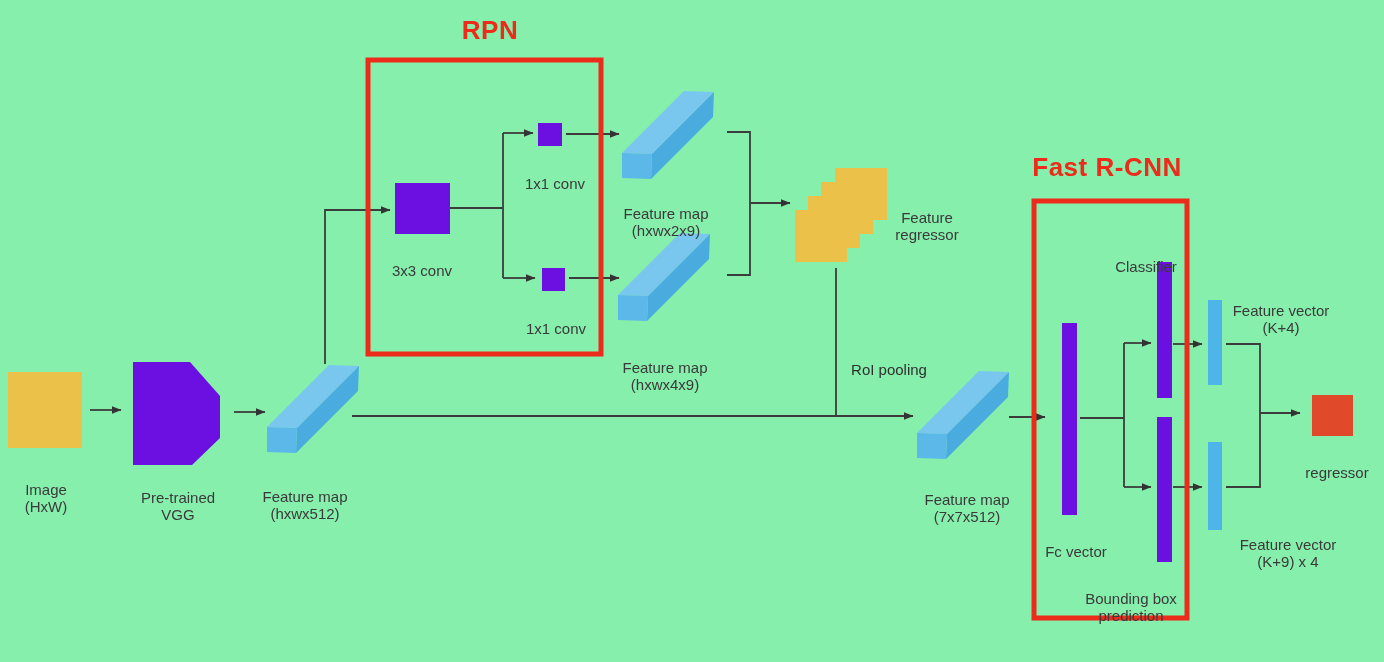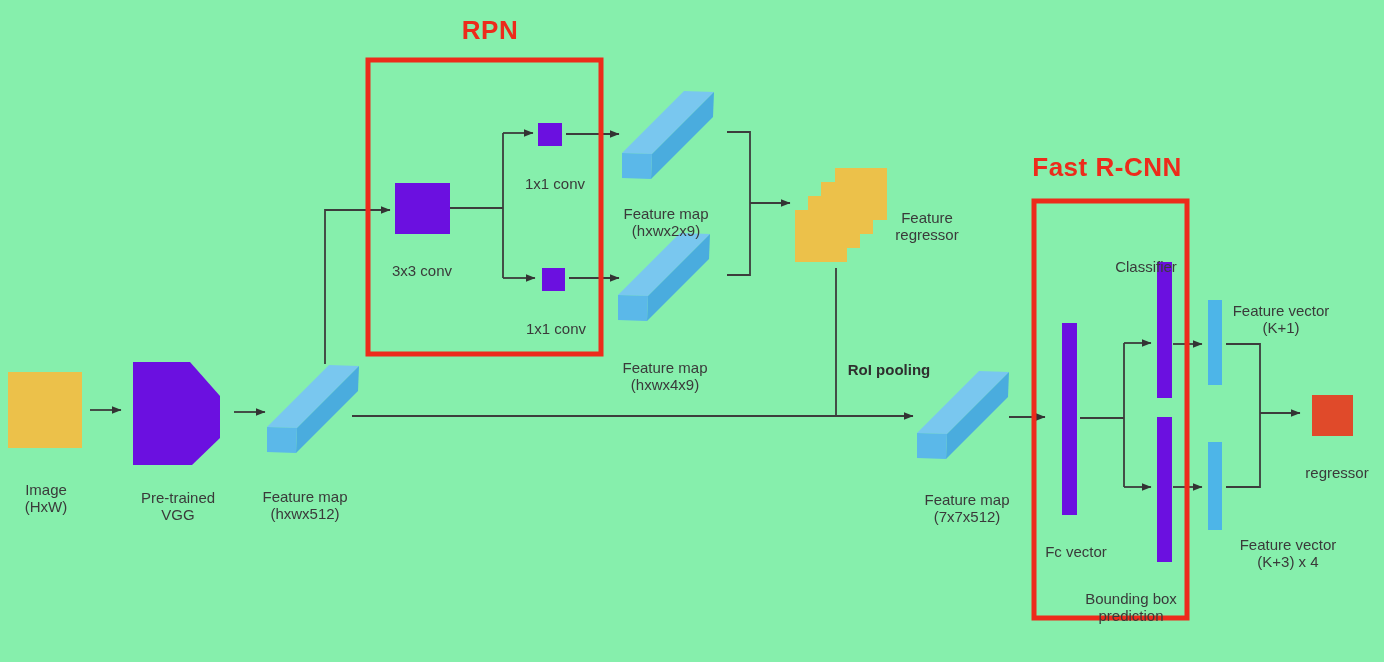--- a/index.html
+++ b/index.html
@@ -7,21 +7,21 @@
     position:relative; width:1384px; height:662px;
     background:#86efac; overflow:hidden;
     font-family:"Liberation Sans", sans-serif;
   }
   #canvas svg { position:absolute; left:0; top:0; }
   .lbl {
     position:absolute; transform:translateX(-50%);
     text-align:center; font-size:15px; line-height:16.5px;
     color:#3a3a3a; white-space:nowrap;margin-top:25px;
   }
-  .lbl.bold { font-weight:bold; color:#2f2f2f;text-align:right; }
+  .lbl.bold { font-weight:normal; color:#2f2f2f;text-align:right; }
   .title {
     position:absolute; transform:translateX(-50%);
     font-size:26px; line-height:28px; font-weight:bold;
     color:#ED2B1B; white-space:nowrap; letter-spacing:0.5px;
   }
 </style>
 </head>
 <body>
 
 <div id="canvas">
@@ -143,23 +143,23 @@
   </div>
   <div class="lbl" style="left:1146px; top:234px">
     <div>Classifier</div>
   </div>
   <div class="lbl" style="left:1131px; top:566px">
     <div>Bounding box</div>
     <div>prediction</div>
   </div>
   <div class="lbl" style="left:1281px; top:278px">
     <div>Feature vector</div>
-    <div>(K+1)</div>
+    <div>(K+4)</div>
   </div>
   <div class="lbl" style="left:1288px; top:512px">
     <div>Feature vector</div>
-    <div>(K+3) x 4</div>
+    <div>(K+9) x 4</div>
   </div>
   <div class="lbl" style="left:1337px; top:440px">
     <div>regressor</div>
   </div>
 
 </div>
 
 </body></html>

